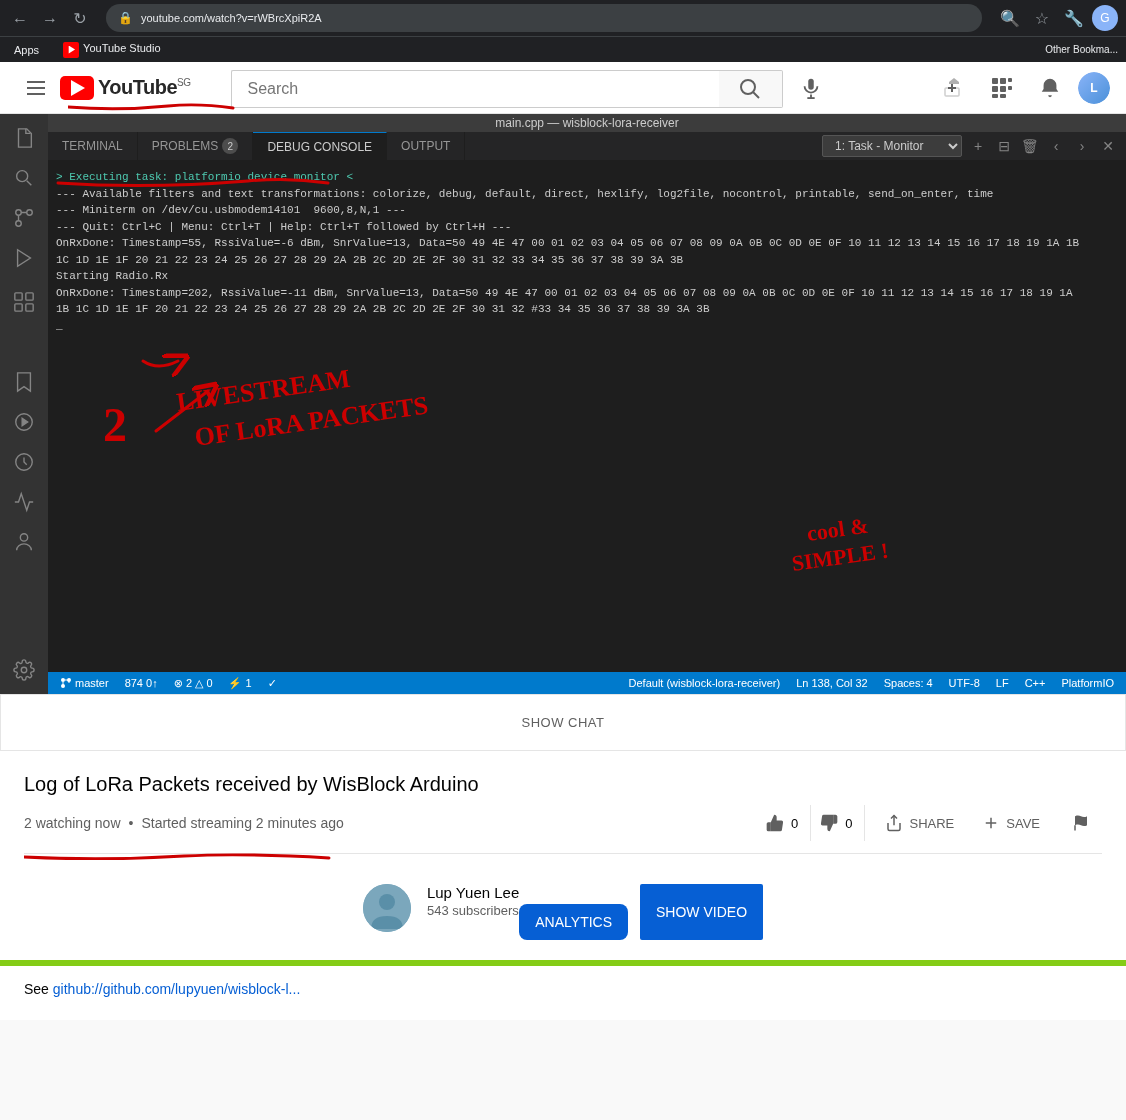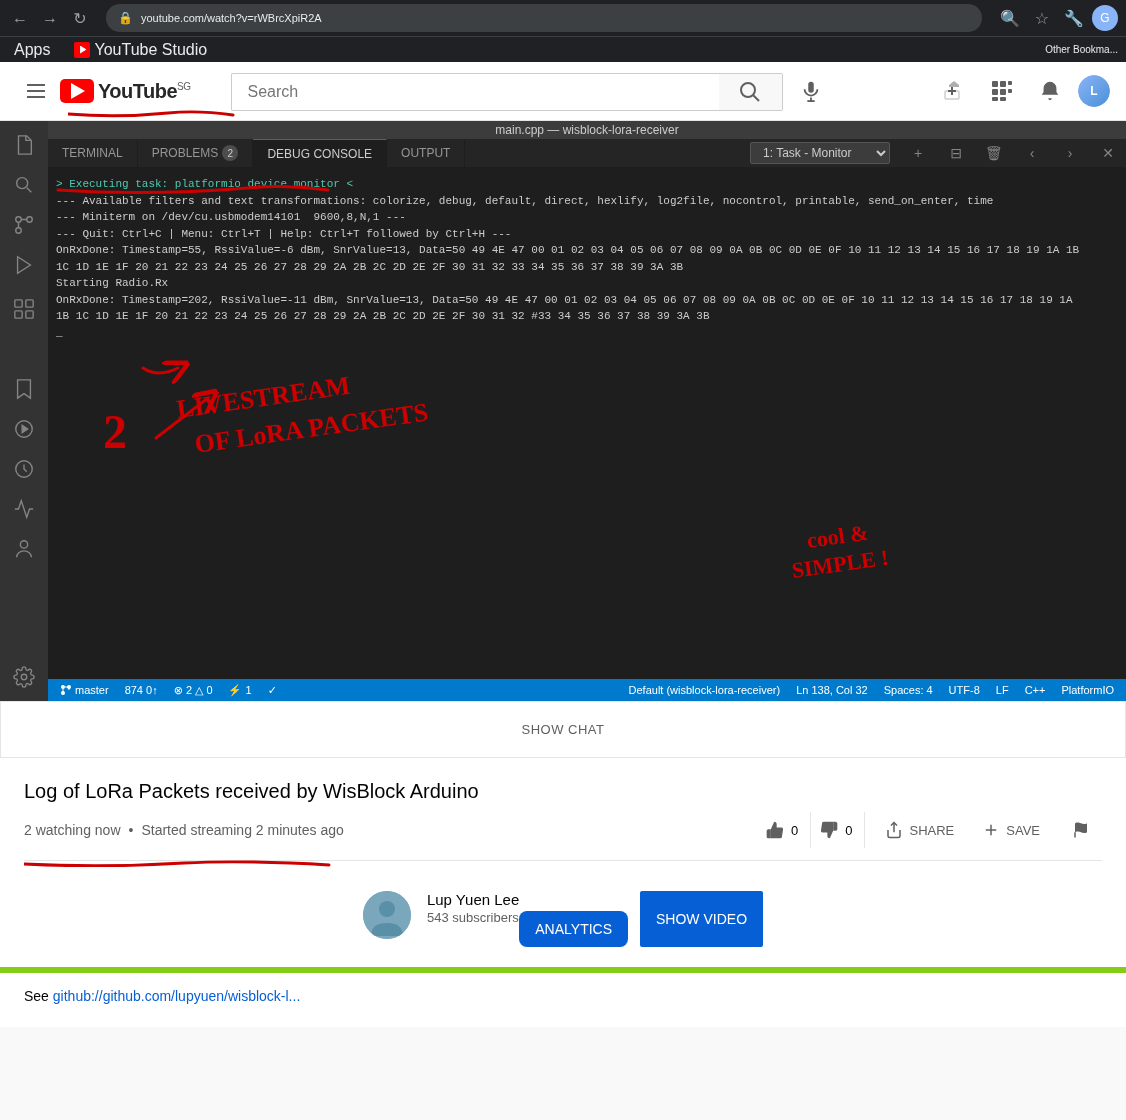--- a/index.html
+++ b/index.html
@@ -10,27 +10,27 @@
     .browser-toolbar { height: 36px; display: flex; align-items: center; padding: 4px 8px; gap: 6px; }
     .browser-nav-btn { width: 24px; height: 24px; border-radius: 50%; border: none; background: transparent; color: #9aa0a6; cursor: pointer; display: flex; align-items: center; justify-content: center; font-size: 16px; }
     .browser-address-bar { flex: 1; height: 28px; background: #3c4043; border-radius: 14px; display: flex; align-items: center; padding: 0 12px; gap: 8px; max-width: 700px; margin: 0 auto; }
     .browser-address-bar .lock-icon { color: #9aa0a6; font-size: 12px; }
     .browser-address-bar .url-text { color: #e8eaed; font-size: 11px; }
     .browser-toolbar-right { display: flex; align-items: center; gap: 4px; margin-left: auto; }
     .browser-icon-btn { width: 28px; height: 28px; border: none; background: transparent; color: #9aa0a6; cursor: pointer; display: flex; align-items: center; justify-content: center; font-size: 16px; border-radius: 50%; }
     .browser-avatar { width: 26px; height: 26px; border-radius: 50%; background: #8ab4f8; display: flex; align-items: center; justify-content: center; color: white; font-size: 12px; }
     
     .bookmarks-bar { height: 30px; background: #202124; border-top: 1px solid #3c4043; display: flex; align-items: center; padding: 0 8px; gap: 12px; }
-    .bookmark-item { color: #e8eaed; font-size: 16px; display: flex; align-items: center; gap: 4px; cursor: pointer; padding: 2px 6px; border-radius: 4px; }
+    .bookmark-item { color: #e8eaed; font-size: 11px; display: flex; align-items: flex-start; gap: 4px; cursor: pointer; padding: 2px 6px; border-radius: 4px; }
     .bookmark-favicon { width: 16px; height: 16px; background: #ff0000; border-radius: 2px; display: flex; align-items: center; justify-content: center; }
     .bookmark-favicon-white { width: 8px; height: 8px; background: white; clip-path: polygon(20% 0%, 100% 50%, 20% 100%); }
     .bookmarks-right { margin-left: auto; color: #e8eaed; font-size: 10px; }
 
     
-    .yt-header { background: #fff; height: 59px; display: flex; align-items: center; padding: 0 16px; border-bottom: 1px solid #e5e5e5; position: relative; }
+    .yt-header { background: #fff; height: 52px; display: flex; align-items: center; padding: 0 16px; border-bottom: 1px solid #e5e5e5; position: relative; }
     .yt-logo-area { display: flex; align-items: center; gap: 4px; margin-right: 40px; }
     .yt-menu-btn { width: 40px; height: 40px; border: none; background: transparent; cursor: pointer; display: flex; align-items: center; justify-content: center; border-radius: 50%; }
     .hamburger { display: flex; flex-direction: column; gap: 4px; }
     .hamburger span { width: 18px; height: 2px; background: #606060; display: block; }
     .yt-logo { display: flex; align-items: center; cursor: pointer; }
     .yt-logo-icon { width: 34px; height: 24px; background: #ff0000; border-radius: 5px; display: flex; align-items: center; justify-content: center; }
     .yt-logo-play { width: 0; height: 0; border-top: 8px solid transparent; border-bottom: 8px solid transparent; border-left: 14px solid white; margin-left: 2px; }
     .yt-logo-text { font-size: 20px; font-weight: bold; color: #282828; margin-left: 4px; letter-spacing: -0.5px; }
     .yt-logo-text sup { font-size: 10px; font-weight: normal; vertical-align: super; }
     
@@ -299,21 +299,21 @@
           <span class="vscode-tab-badge">2</span>
         </div>
         <div class="vscode-tab active">
           <span>DEBUG CONSOLE</span>
         </div>
         <div class="vscode-tab">
           <span>OUTPUT</span>
         </div>
         <div style="flex:1; background:#252526;"></div>
 
-        <div style="display:flex;align-items:center;gap:18px;padding:0 8px;background:#252526;">
+        <div style="display:flex;align-items:center;gap:6px;padding:0 8px;background:#252526;">
           <select class="vscode-terminal-dropdown">
             <option>1: Task - Monitor</option>
           </select>
           <button class="vscode-terminal-btn">+</button>
           <button class="vscode-terminal-btn">⊟</button>
           <button class="vscode-terminal-btn">🗑</button>
           <button class="vscode-terminal-btn">‹</button>
           <button class="vscode-terminal-btn">›</button>
           <button class="vscode-terminal-btn">✕</button>
         </div>

